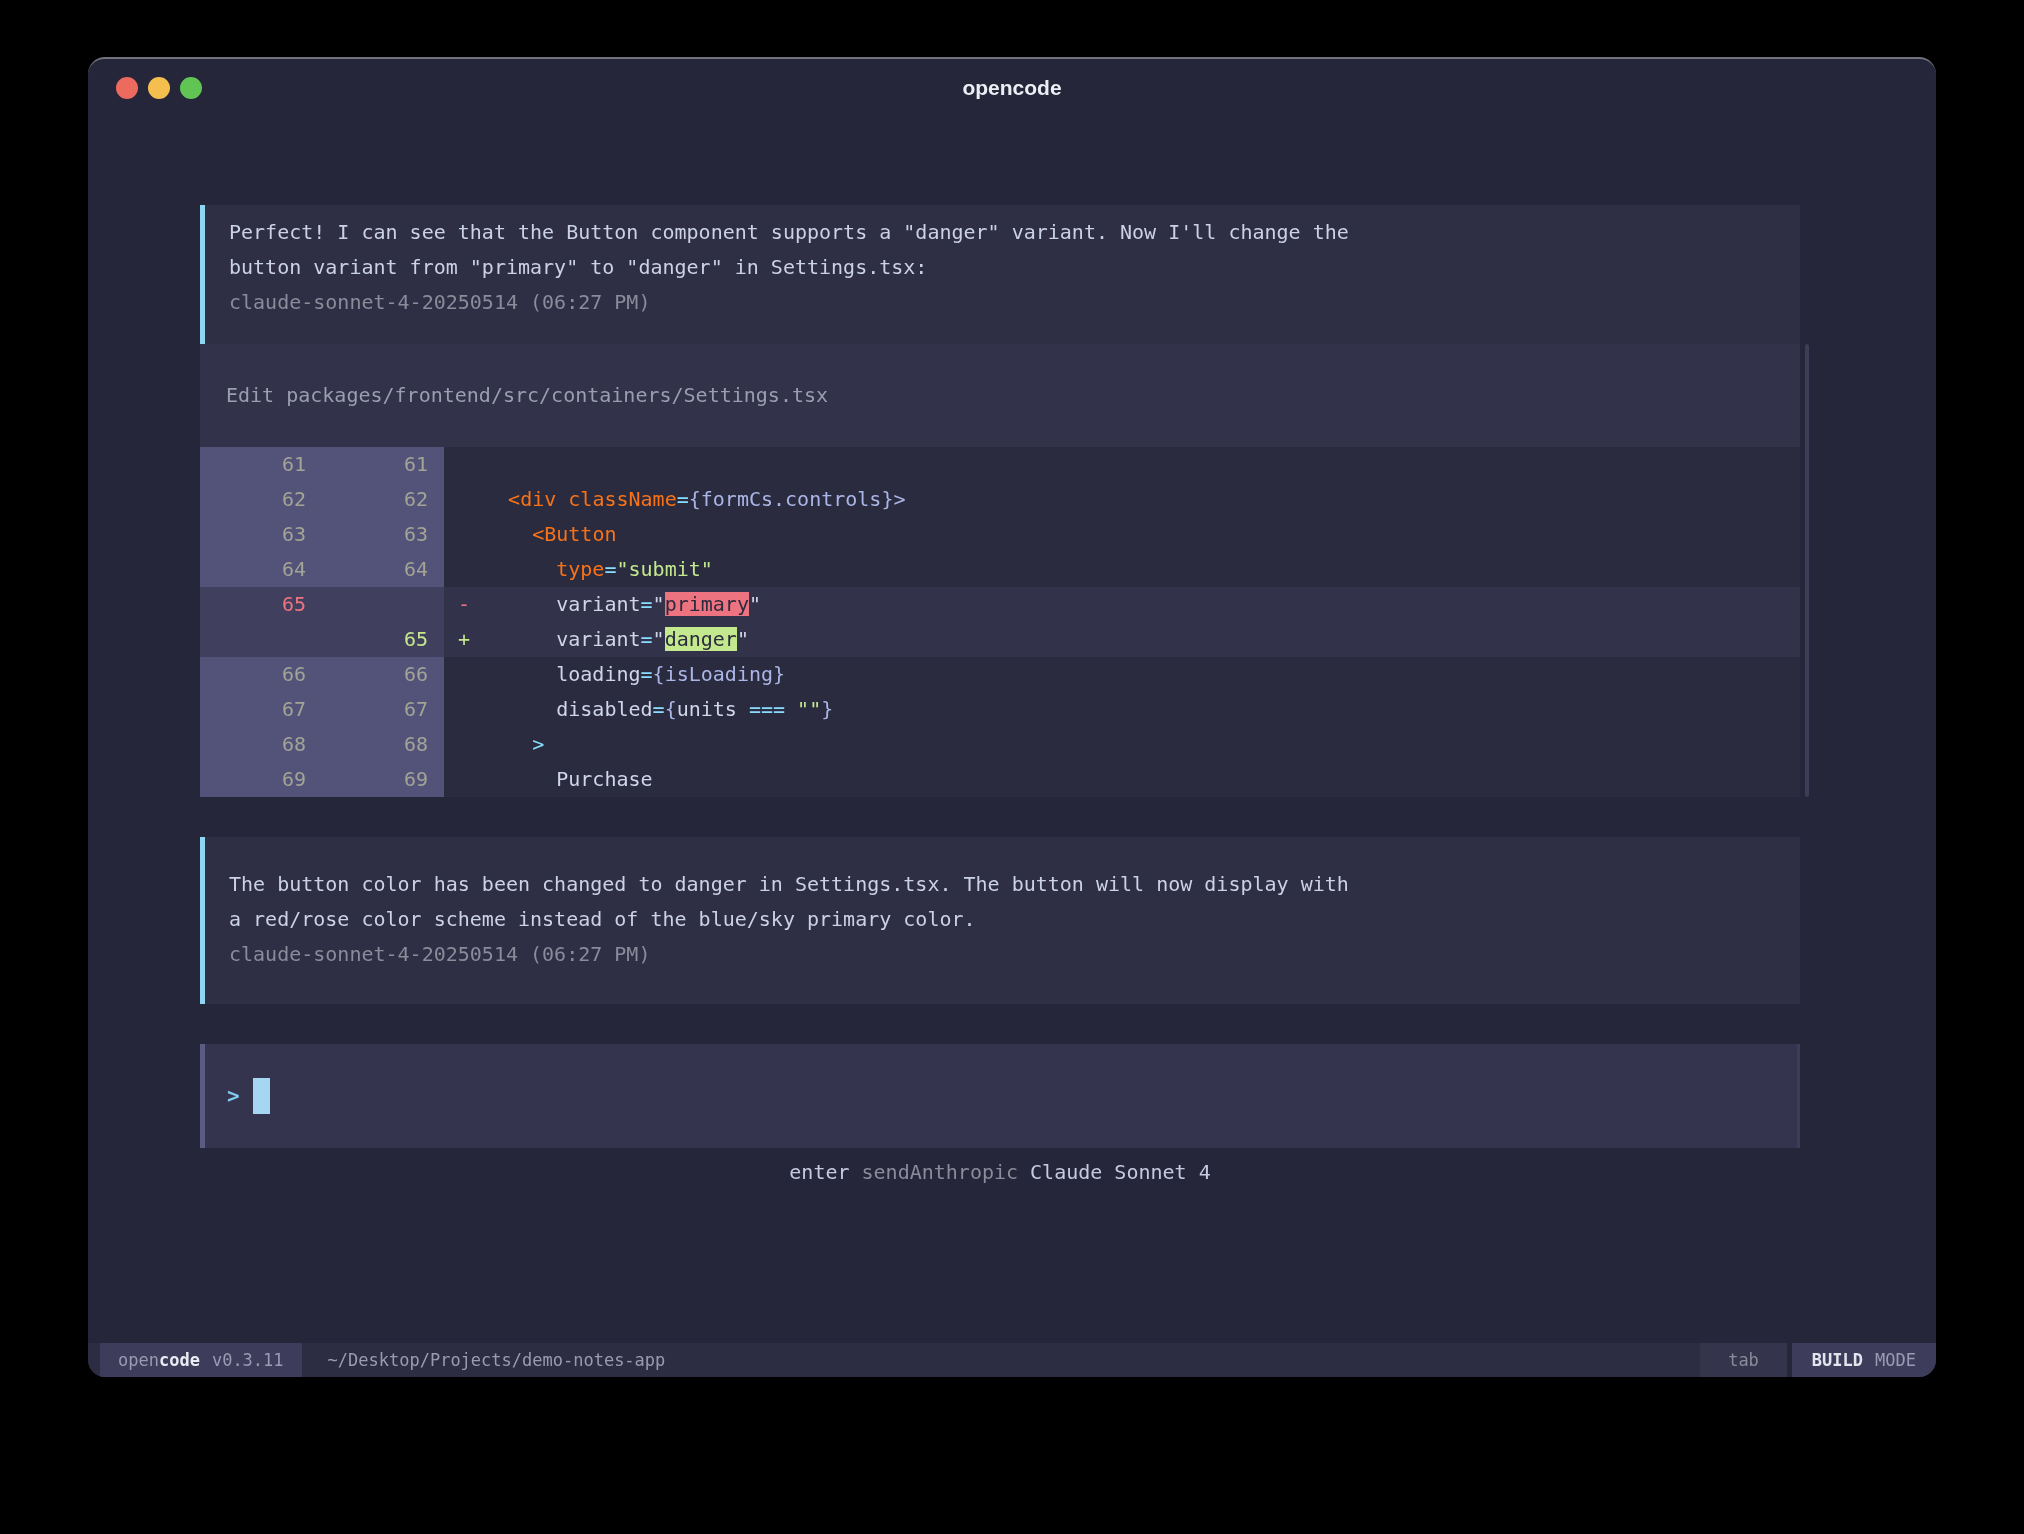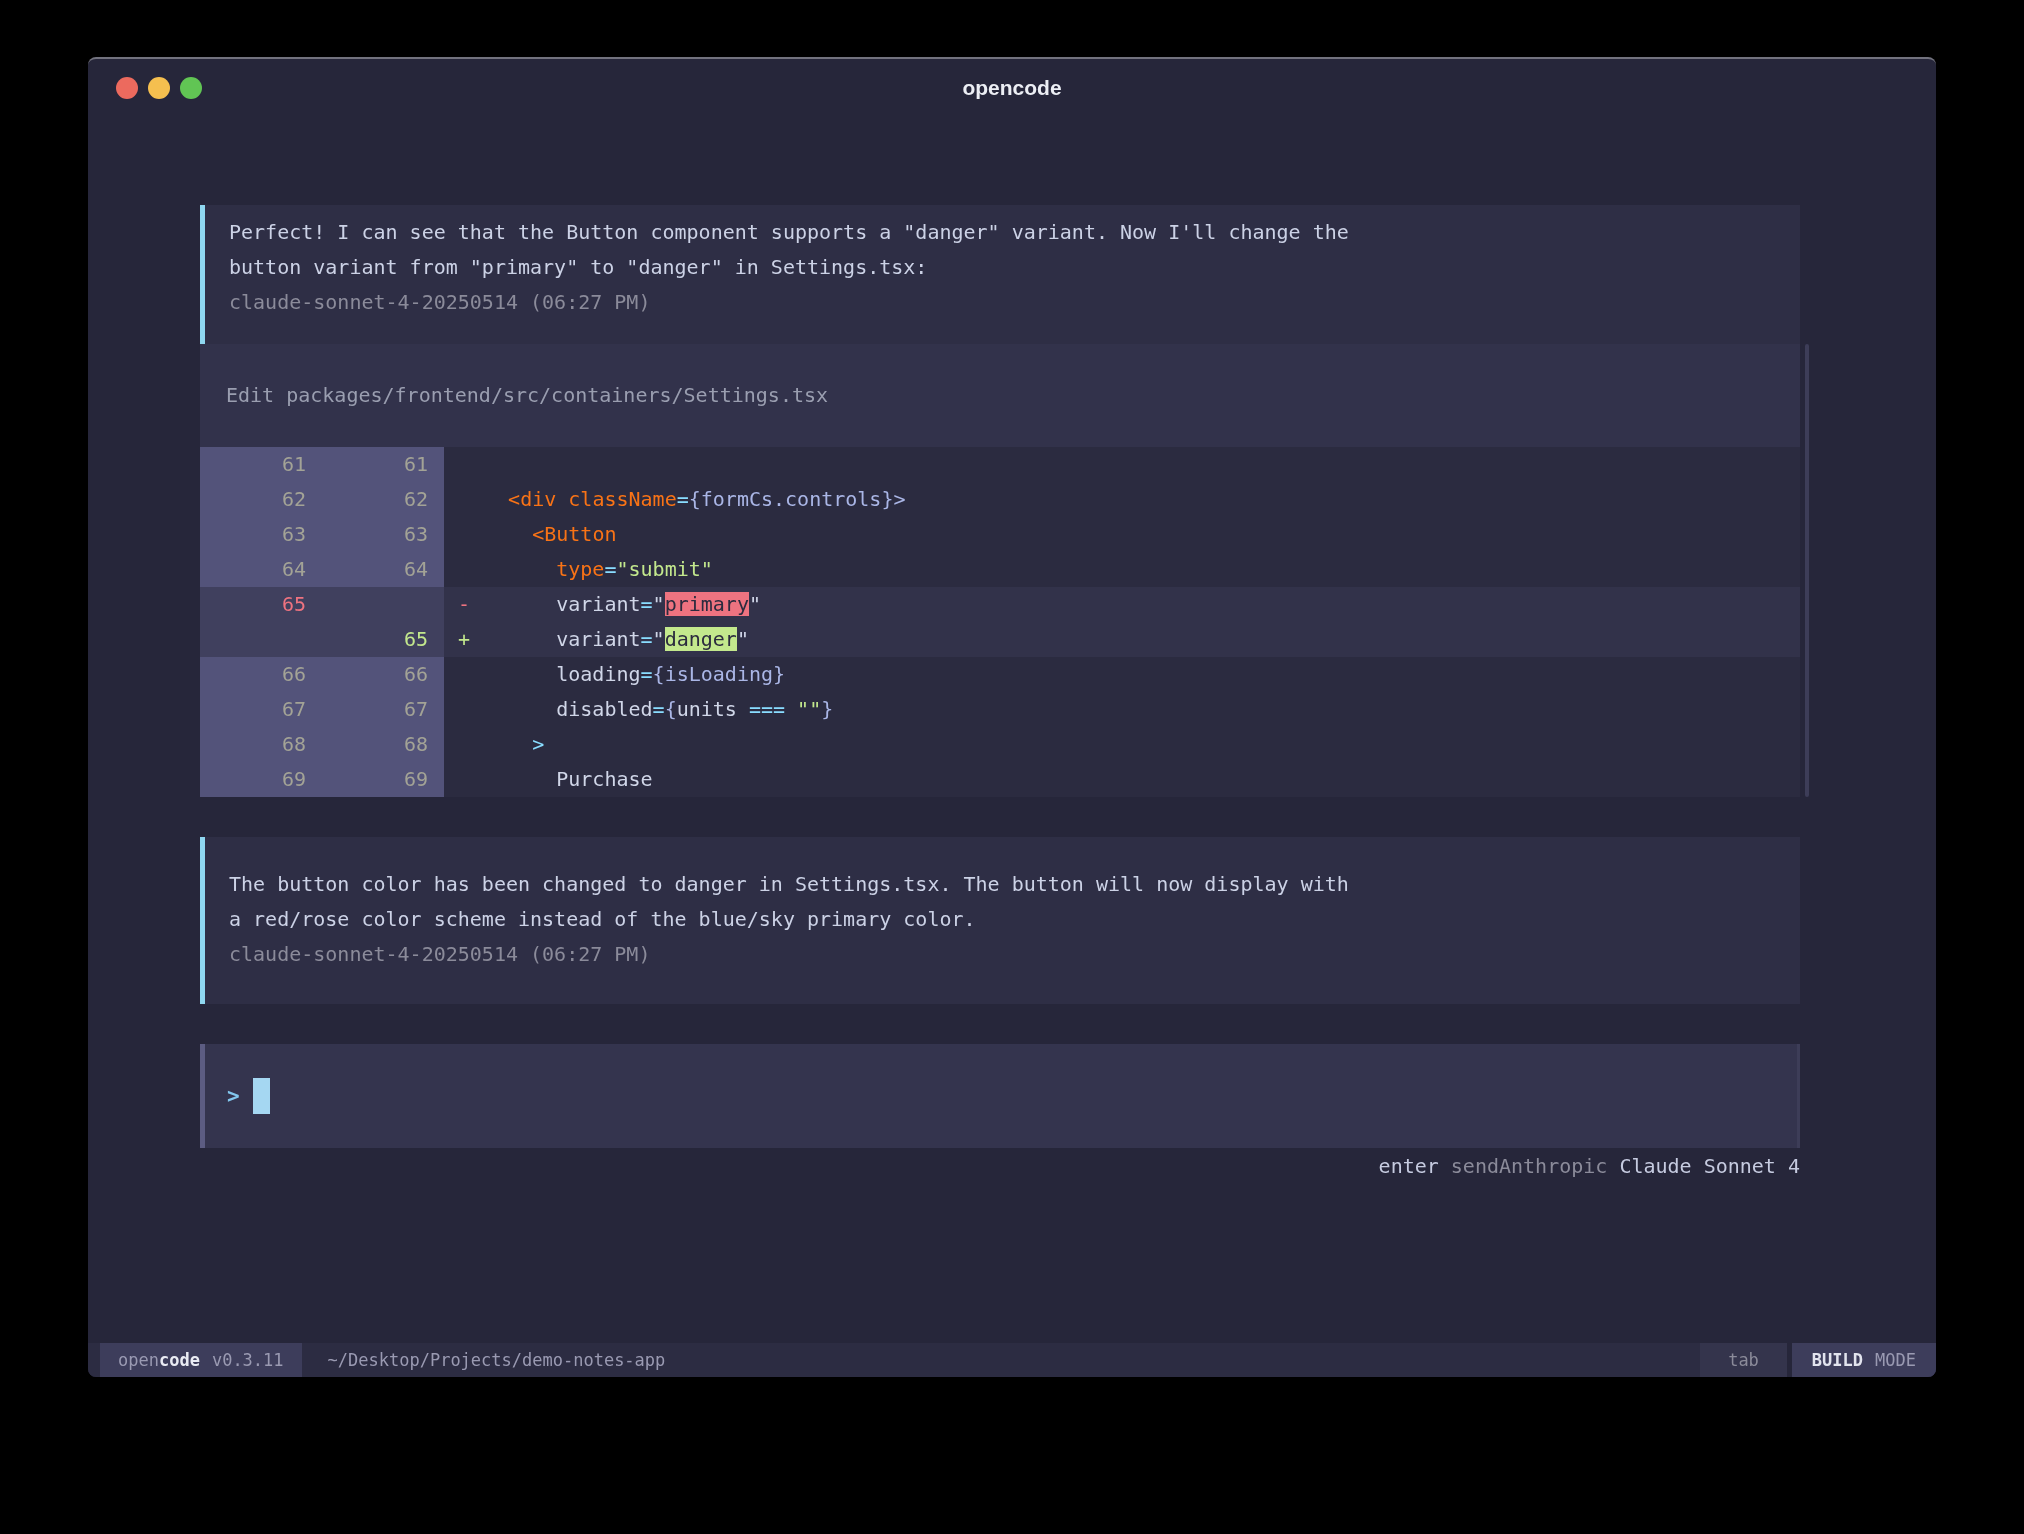--- a/index.html
+++ b/index.html
@@ -7,21 +7,21 @@
     width:2024px;height:1534px;
     background:#000;
     position:relative;
     overflow:hidden;
     font-family:"DejaVu Sans Mono",monospace;
   }
   .window{
     position:absolute;left:88px;top:57px;
     width:1848px;height:1320px;
     background:#26263a;
-    border-radius:8px;
+    border-radius:17px;
     border-top:2px solid #72727e;
     box-sizing:border-box;
     overflow:hidden;
   }
   
   .titlebar{height:58px;position:relative;display:flex;align-items:center;}
   .lights{position:absolute;left:28px;top:0;height:58px;display:flex;align-items:center;gap:10px;}
   .light{width:22px;height:22px;border-radius:50%;}
   .light.red{background:#ec6a5e;}
   .light.yellow{background:#f5bf4f;}
@@ -75,21 +75,21 @@
   .input-box{
     margin-top:40px;height:104px;box-sizing:border-box;
     background:#34344e;
     border-left:5px solid #5c5c82;border-right:3px solid #3d3d58;
     display:flex;align-items:center;padding-left:22px;
     font-size:21px;
   }
   .prompt{color:#82c7ee;font-weight:bold;margin-right:13px;}
   .cursor{width:17px;height:36px;background:#a5d7f2;display:inline-block;}
   
-  .hints{display:flex;justify-content:flex-end;margin-top:4px;font-size:20px;line-height:28px;}
+  .hints{display:flex;justify-content:center;margin-top:10px;font-size:20px;line-height:28px;}
   .hint-strong{color:#c6cbe0;}
   .hint-dim{color:#8b8b9a;}
   .hints .gap{display:inline-block;width:12px;}
   
   .statusbar{
     position:absolute;left:0;right:0;bottom:0;height:34px;
     background:#2c2c42;
     display:flex;align-items:center;
     font-size:17px;
   }

